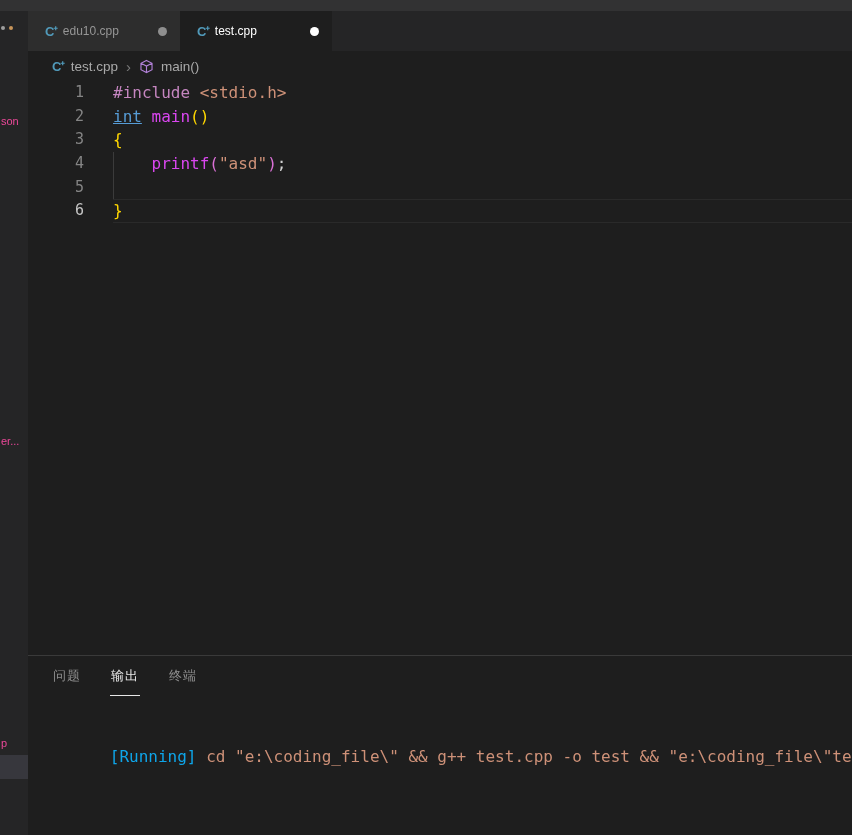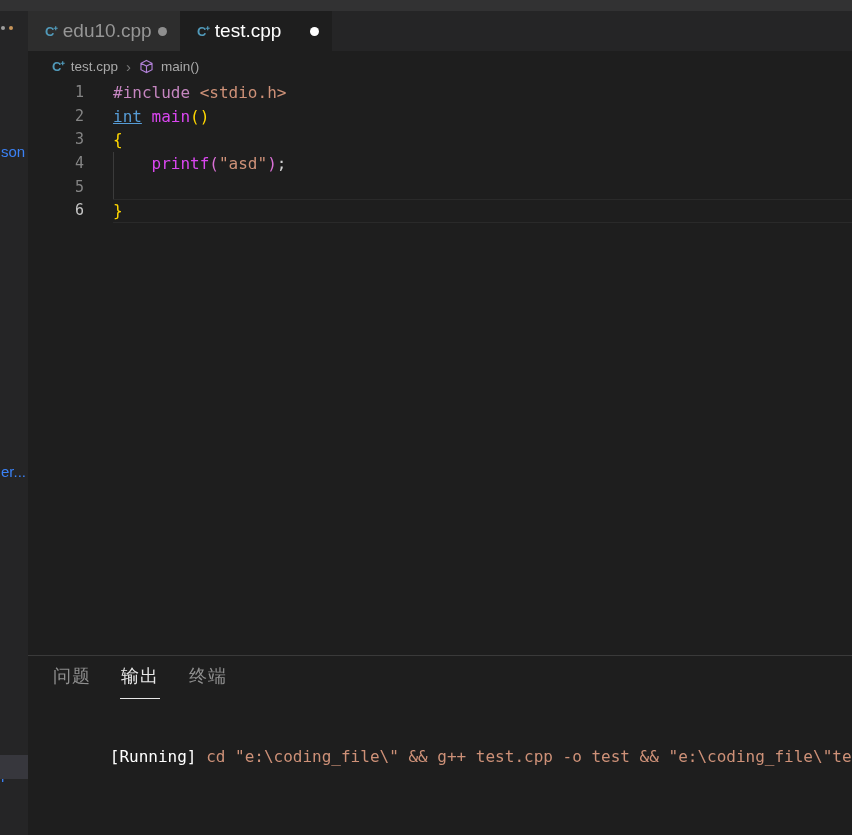--- a/index.html
+++ b/index.html
@@ -7,30 +7,30 @@
   .screen {
     position:relative; width:852px; height:835px; overflow:hidden;
     background:#1e1e1e; font-family:"Liberation Sans", sans-serif;
     -webkit-font-smoothing:antialiased;
   }
   
   .titlebar { position:absolute; top:0; left:0; width:852px; height:11px; background:#323233; }
   
   .sidebar { position:absolute; top:11px; left:0; width:28px; height:824px; background:#252526; overflow:hidden; }
   .sb-dot { position:absolute; width:4px; height:4px; border-radius:50%; top:15px; }
-  .sb-frag { position:absolute; left:1px; color:#3b82f6; font-size:15px; white-space:nowrap;margin-top:28px; }
+  .sb-frag { position:absolute; left:1px; color:#ec4899; font-size:11px; white-space:nowrap; }
   .sb-sel { position:absolute; left:0; width:28px; height:24px; background:#37373d; }
   
   .main { position:absolute; top:11px; left:28px; width:824px; height:824px; display:flex; flex-direction:column; }
   
   .tabbar { height:40px; background:#252526; display:flex; flex:0 0 auto; }
   .tab { width:152px; display:flex; align-items:center; gap:6px; padding:0 13px 0 17px; cursor:pointer; }
   .tab.inactive { background:#2d2d2d; }
   .tab.active { background:#1e1e1e; }
-  .tab .tlabel { flex:1; font-size:19px; white-space:nowrap; overflow:hidden; }
+  .tab .tlabel { flex:1; font-size:12px; white-space:nowrap; overflow:hidden; }
   .tab.inactive .tlabel { color:#969696; }
   .tab.active .tlabel { color:#ffffff; }
   .cppicon { font-weight:bold; font-size:13px; color:#519aba; line-height:1; letter-spacing:-1px; }
   .dirtydot { width:9px; height:9px; border-radius:50%; flex:0 0 auto; }
   
   .breadcrumb { height:30px; background:#1e1e1e; display:flex; align-items:center; gap:7px; padding-left:24px; flex:0 0 auto; }
   .bc-text { color:#a9a9a9; font-size:13.5px; cursor:pointer; }
   .bc-chev { color:#7a7a7a; font-size:15px; margin:0 1px; }
   
   .editor { position:relative; height:574px; background:#1e1e1e; flex:0 0 auto; overflow:hidden;
@@ -38,21 +38,21 @@
   .eline { position:relative; display:flex; height:23.7px; line-height:23.7px; white-space:pre; }
   .eline .num { width:56px; text-align:right; color:#858585; flex:0 0 auto; font-size:15px; }
   .eline.current .num { color:#c6c6c6; }
   .eline .content { padding-left:29px; color:#d4d4d4; }
   .eline.current::after { content:""; position:absolute; left:85px; right:0; top:0; bottom:0;
       border-top:1px solid #2a2a2a; border-bottom:1px solid #2a2a2a; pointer-events:none; }
   .indent-guide { position:absolute; left:85px; top:71.1px; width:1px; height:47.4px; background:#3b3b3b; }
   
   .panel { height:180px; background:#1e1e1e; border-top:1px solid #3a3a3a; flex:0 0 auto; }
   .ptabs { height:40px; display:flex; align-items:center; gap:28px; padding-left:24px; }
-  .ptab { font-size:18px; color:#8f8f8f; padding:10px 1px; cursor:pointer; letter-spacing:1px; }
+  .ptab { font-size:13px; color:#8f8f8f; padding:10px 1px; cursor:pointer; letter-spacing:1px; }
   .ptab.active { color:#e7e7e7; border-bottom:1px solid #e7e7e7; }
   .output { padding:6px 0 0 24px; font-family:"DejaVu Sans Mono", monospace; font-size:16px;
             line-height:22px; white-space:pre; }
   .cube-svg { display:block; }
 </style>
 </head>
 <body>
 
 <div class="screen">
 
@@ -109,17 +109,17 @@
 
     <div class="panel">
       <div class="ptabs">
 
       <span class="ptab">问题</span>
           <span class="ptab active">输出</span>
           <span class="ptab">终端</span>
         </div>
       <div class="output">
         
-      <span style="color: #ffffff;">[Running] </span><span style="color: rgb(206, 145, 120);">cd "e:\coding_file\" &amp;&amp; g++ test.cpp -o test &amp;&amp; "e:\coding_file\"test</span></div>
+      <span style="color: #0ea5e9;">[Running] </span><span style="color: rgb(206, 145, 120);">cd "e:\coding_file\" &amp;&amp; g++ test.cpp -o test &amp;&amp; "e:\coding_file\"test</span></div>
     </div>
 
   </div>
 </div>
 
 </body></html>

